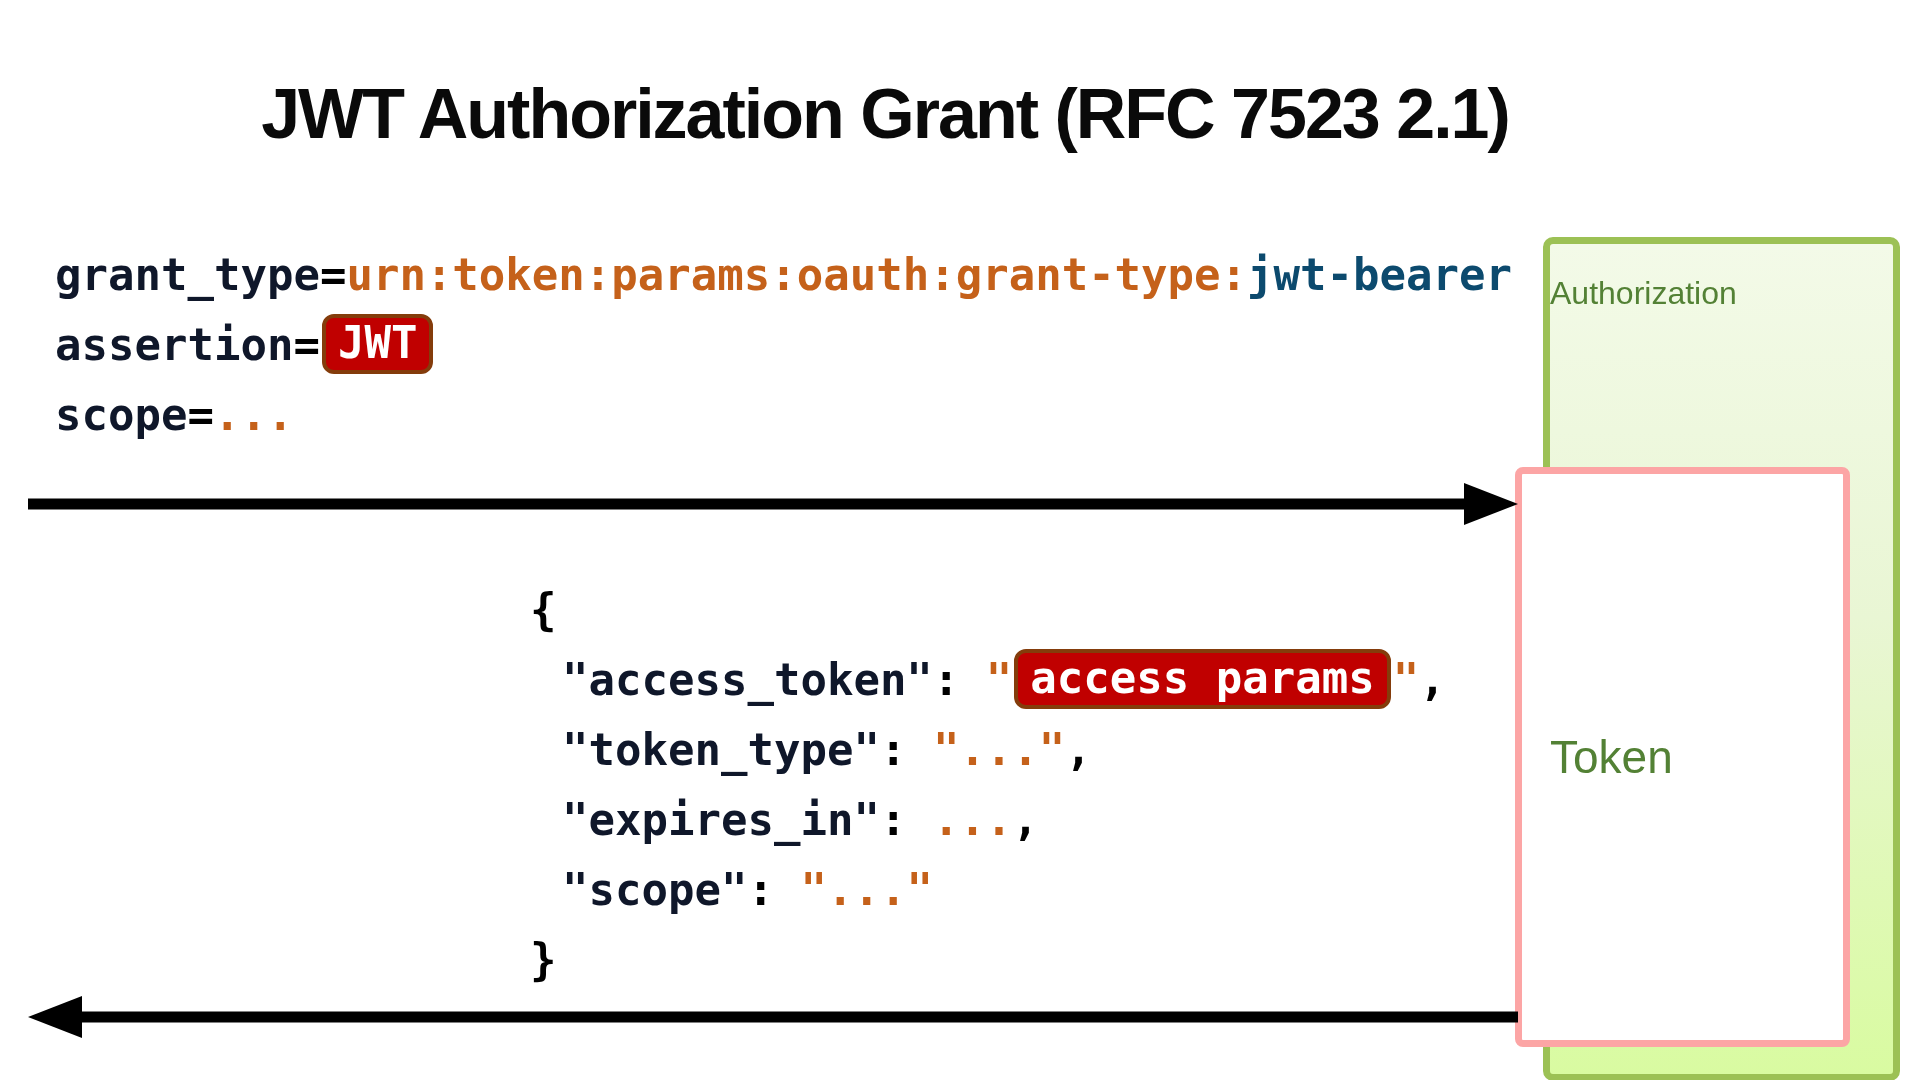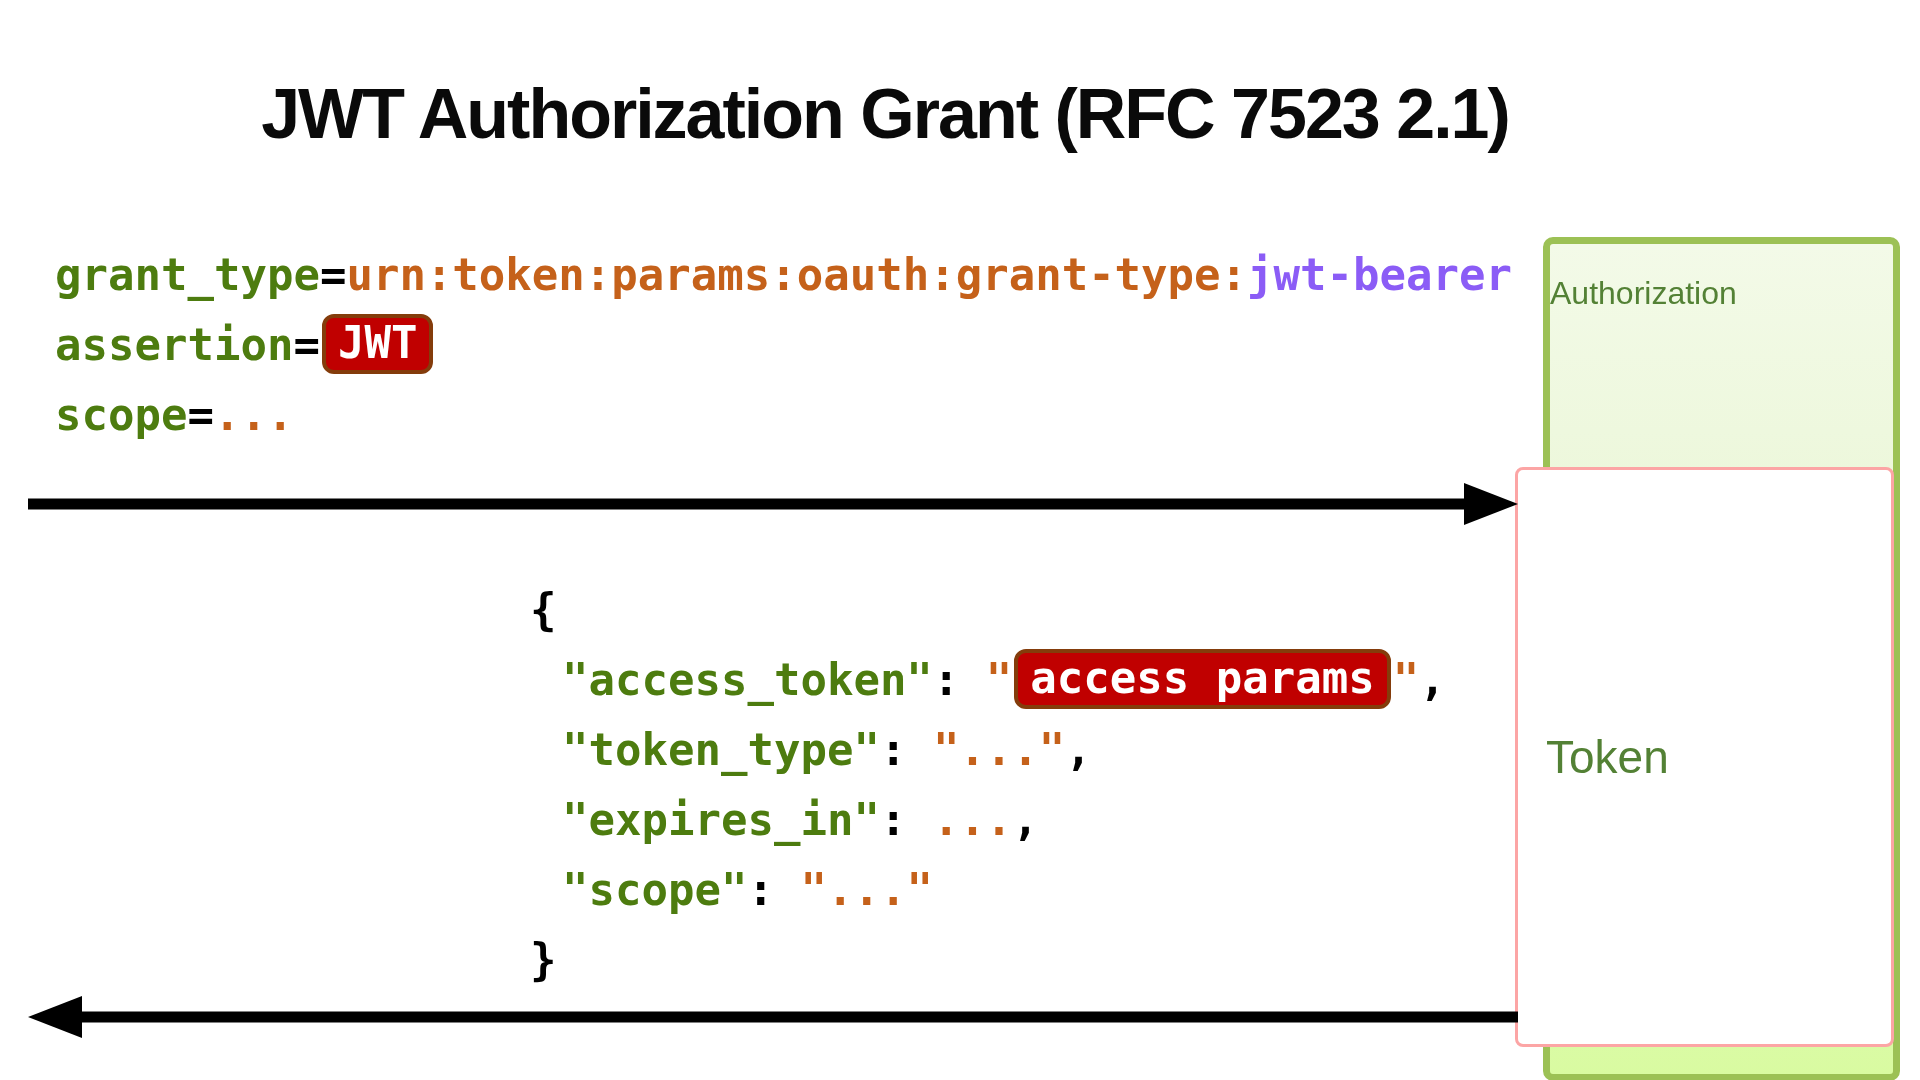--- a/index.html
+++ b/index.html
@@ -17,38 +17,38 @@
     position:absolute; left:1543px; top:213px; width:357px; height:844px;
     box-sizing:border-box; border:7px solid #9cc155; border-radius:10px;
     background:linear-gradient(180deg,#f3fae8 0%,#e9f6d4 45%,#d9fba1 100%);
   }
   .auth-label {
     margin-top:22px; text-align:left; font-size:32px; line-height:54px;
     color:#538135;
   }
   .auth-label span { display:block; }
   .token-box {
-    position:absolute; left:1515px; top:443px; width:379px; height:580px;
-    box-sizing:border-box; border:3px solid #fca5a5; border-radius:8px;
+    position:absolute; left:1515px; top:443px; width:335px; height:580px;
+    box-sizing:border-box; border:7px solid #fca5a5; border-radius:8px;
     background:#ffffff; display:flex; align-items:center;
   }
   .token-label { padding-left:28px; font-size:46px; line-height:58px; color:#538135; }
   .token-label span { display:block; }
   
   .code {
     position:absolute; font-family:"DejaVu Sans Mono", monospace;
     font-weight:bold; font-size:44px;
   }
   .code-line { height:70px; display:flex; align-items:center; white-space:pre; }
   .request-block { left:55px; top:215px; }
   .response-block { left:530px; top:550px; }
   .indent { padding-left:32px; }
-  .c-blue { color:#4d7c0f; }
+  .c-blue { color:#0f172a; }
   .c-orange { color:#c5611a; }
-  .c-red { color:#8b5cf6; }
+  .c-red { color:#0c4a6e; }
   .c-black { color:#000000; }
   .badge {
     display:inline-block; background:#c00000; border:4px solid #843c0b;
     border-radius:12px; color:#ffffff; padding:0px 12px 2px 12px;
     line-height:1.12; margin:0 2px;text-align:right;
   }
   
   .arrow { position:absolute; }
   .arrow-request { left:28px; top:454px; }
   .arrow-response { left:28px; top:967px; }

